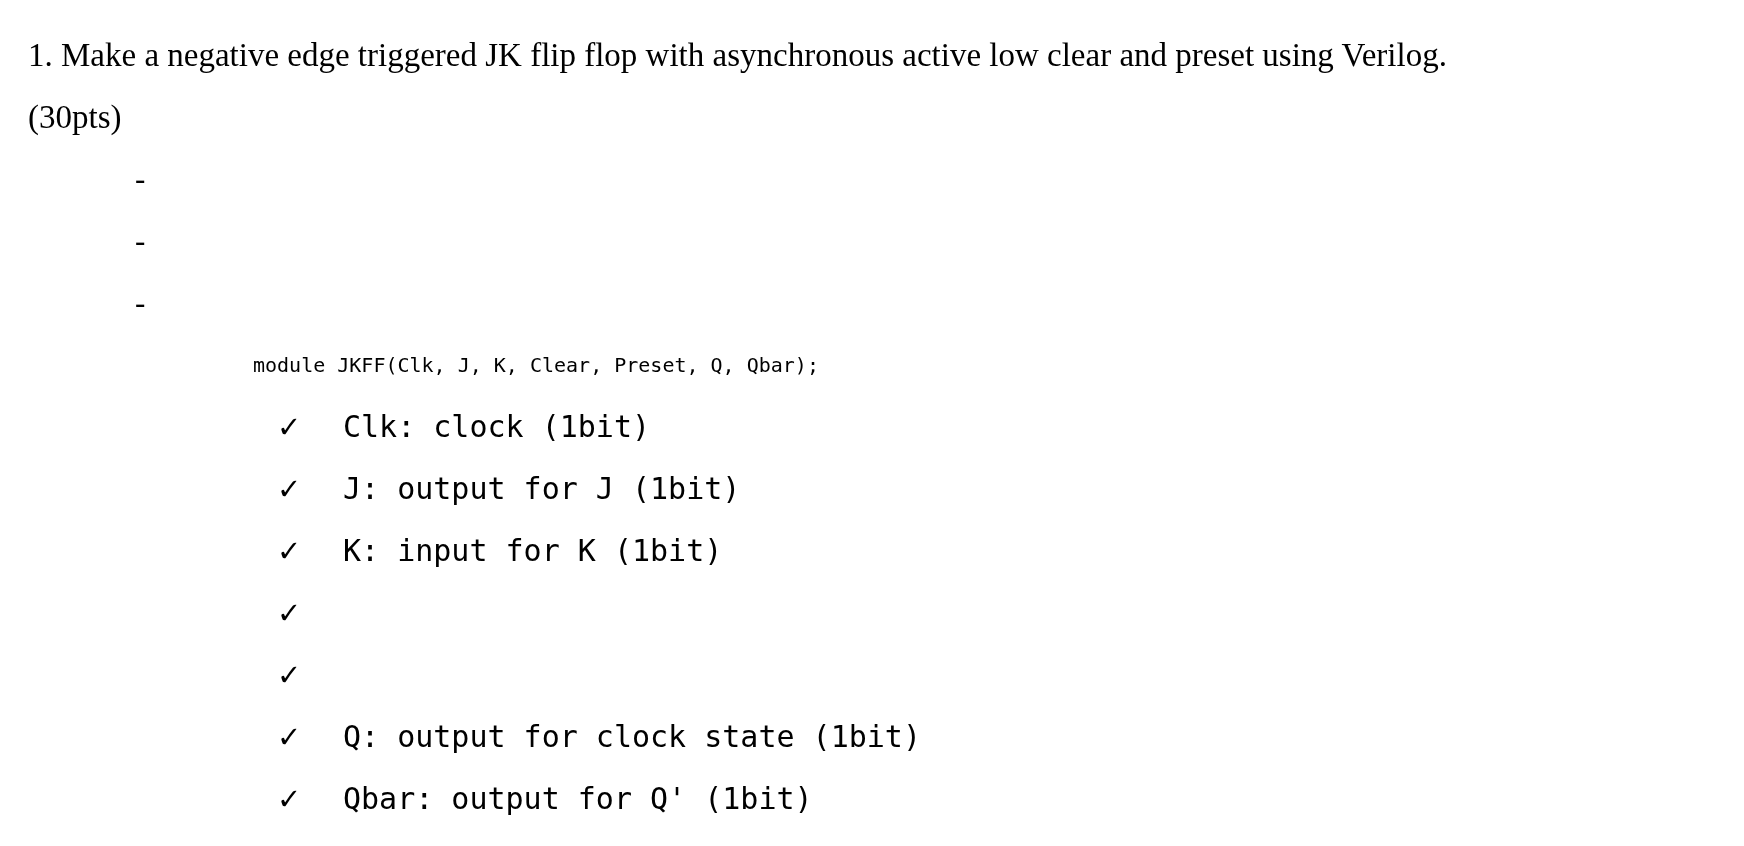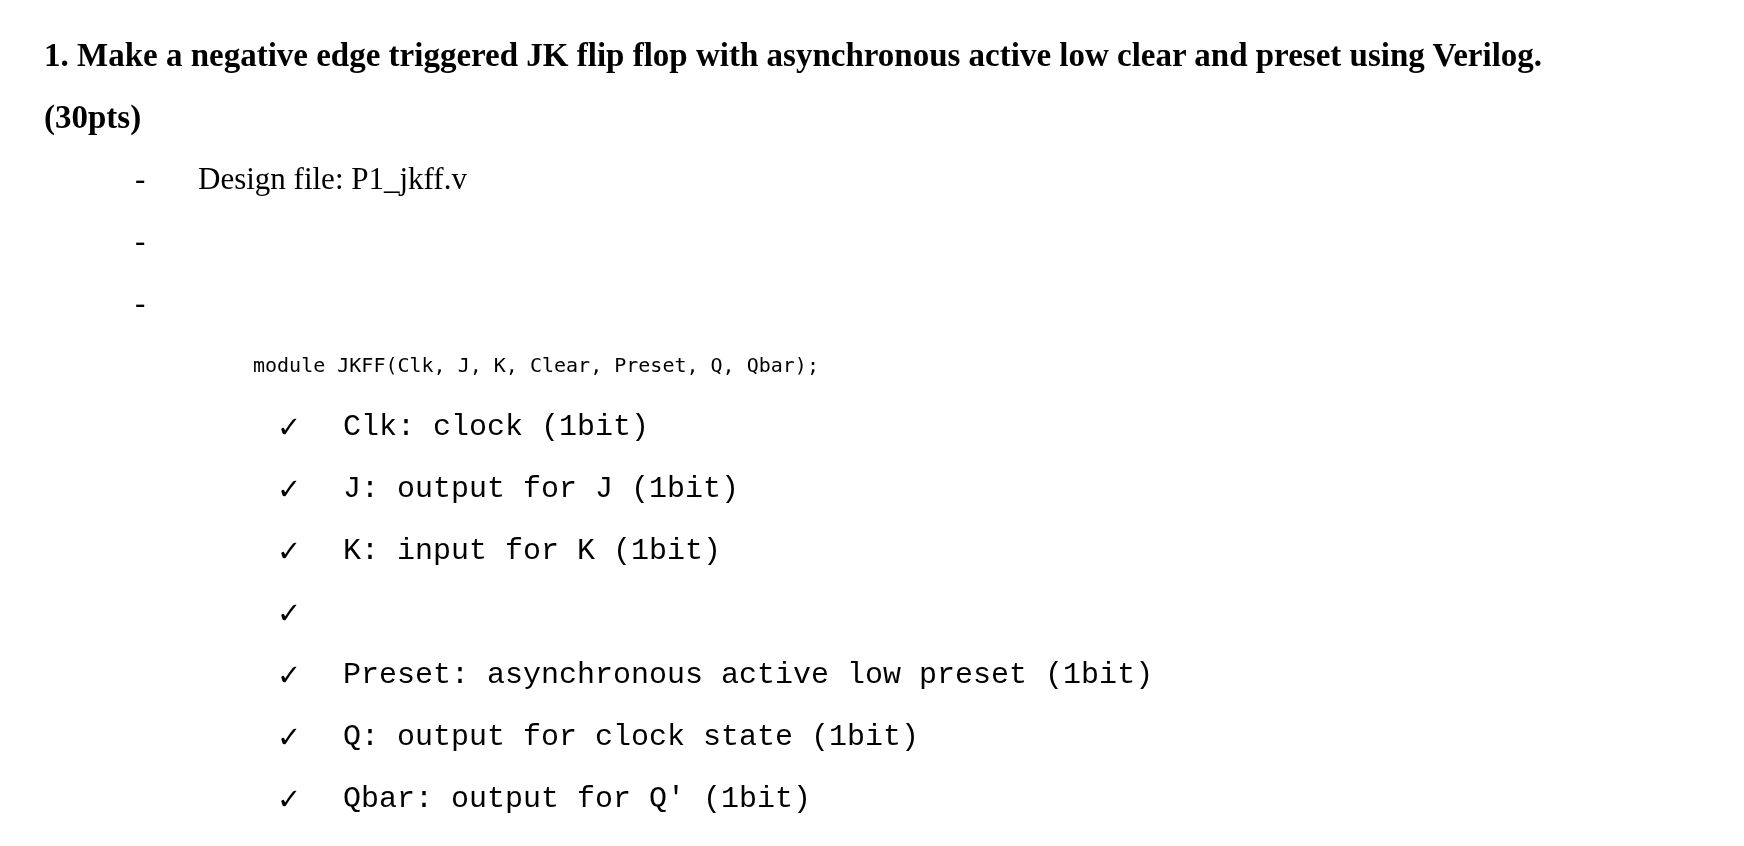--- a/index.html
+++ b/index.html
@@ -14,23 +14,23 @@
     padding-top: 24px;
     overflow: hidden;
   }
   .line {
     height: 62px;
     line-height: 62px;
     white-space: pre;
     position: relative;
   }
   .l-heading {
-    padding-left: 44px;
+    padding-left: 28px;
     font-family: "Liberation Serif", serif;
-    font-weight: bold;
+    font-weight: normal;
     font-size: 33px;
   }
   .l-bullet {
     font-family: "Liberation Serif", serif;
     font-size: 31px;
   }
   .l-bullet .marker {
     position: absolute;
     left: 135px;
     top: 0;
@@ -53,34 +53,32 @@
     position: absolute;
     left: 277px;
     top: 0;
     font-family: "DejaVu Sans", sans-serif;
     font-size: 29px;
   }
   .l-check .ctext {
     position: absolute;
     left: 343px;
     top: 0;
-    font-family: Liberation Mono, monospace;
   }
 </style>
 </head>
 <body>
 
 <div class="doc">
 
   <div class="line l-heading">1. Make a negative edge triggered JK flip flop with asynchronous active low clear and preset using Verilog.</div>
   <div class="line l-heading">(30pts)</div>
 
   <div class="line l-bullet">
     <span class="marker">-</span>
-    <span class="btext">Design file: P1_jkff.v</span>
   </div>
 
   <div class="line l-bullet">
     <span class="marker">-</span>
   </div>
 
   <div class="line l-bullet">
     <span class="marker">-</span>
   </div>
 
@@ -100,21 +98,20 @@
     <span class="marker">✓</span>
     <span class="ctext">K: input for K (1bit)</span>
   </div>
 
   <div class="line l-check">
     <span class="marker">✓</span>
   </div>
 
   <div class="line l-check">
     <span class="marker">✓</span>
-    <span class="ctext">Preset: asynchronous active low preset (1bit)</span>
   </div>
 
   <div class="line l-check">
     <span class="marker">✓</span>
     <span class="ctext">Q: output for clock state (1bit)</span>
   </div>
 
   <div class="line l-check">
     <span class="marker">✓</span>
     <span class="ctext">Qbar: output for Q' (1bit)</span>

